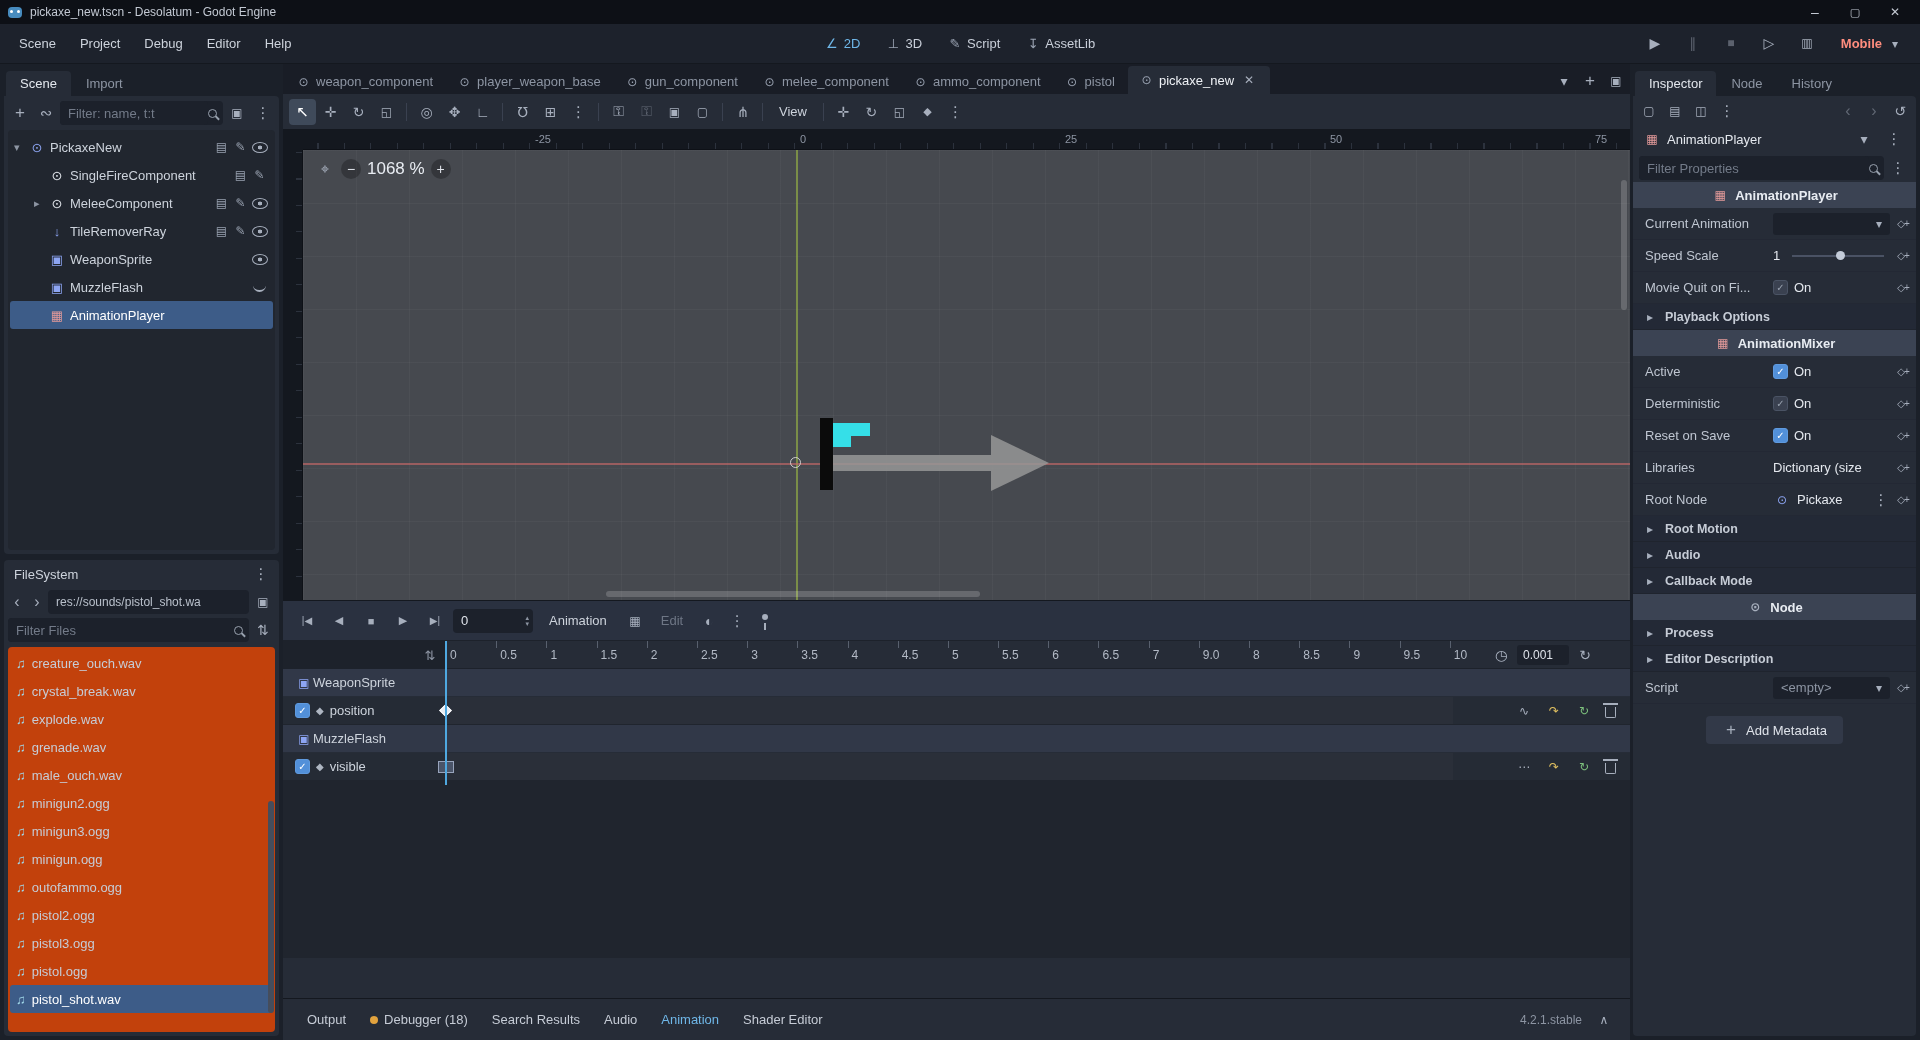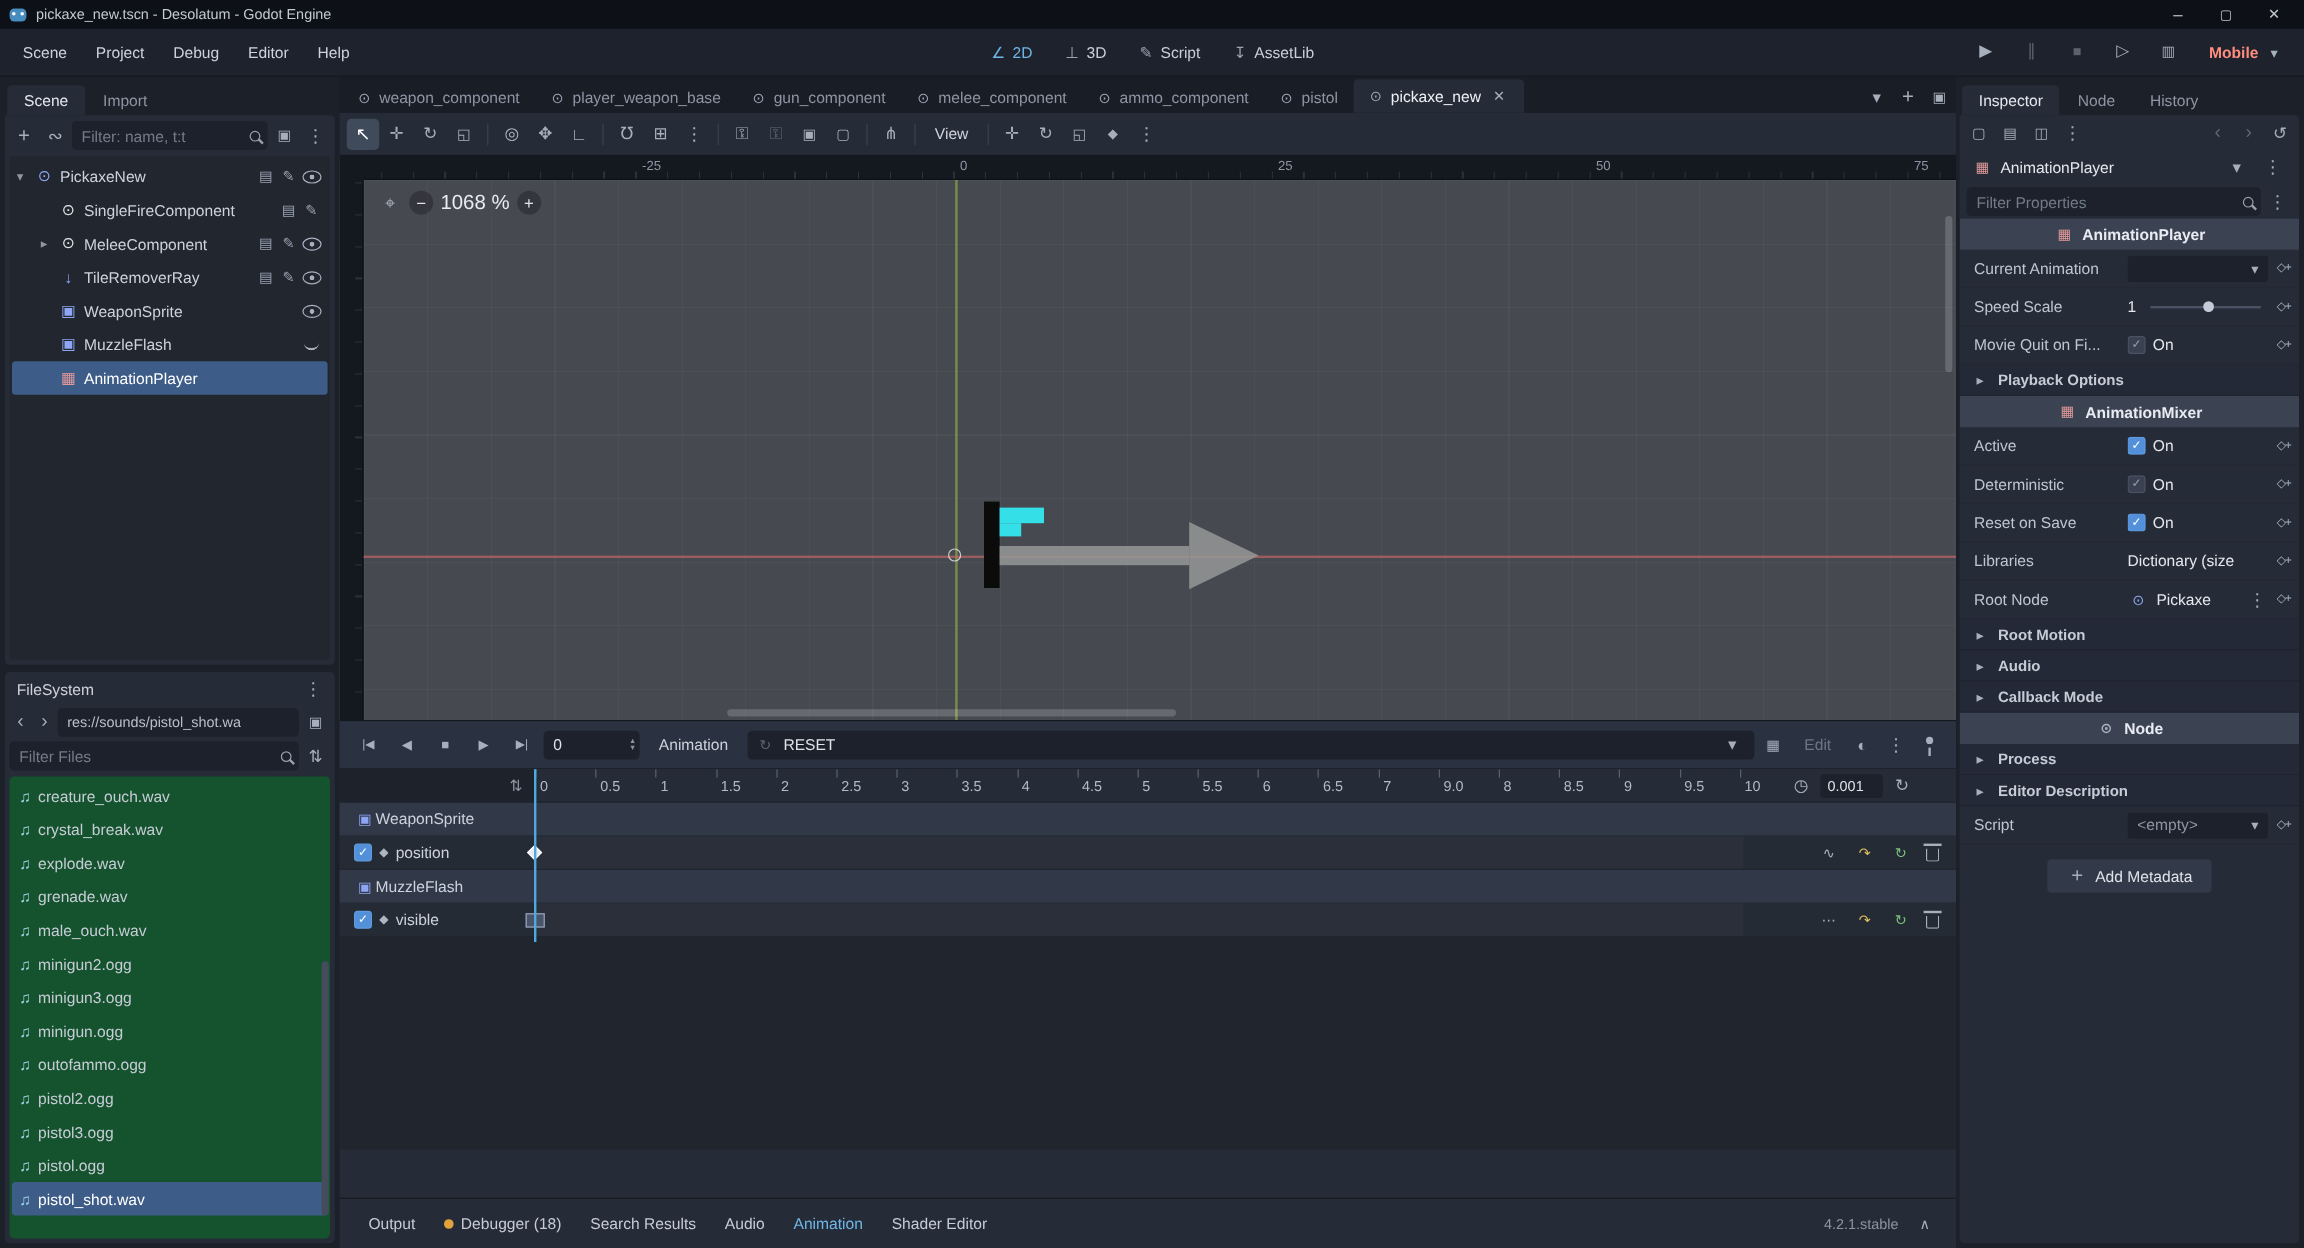--- a/index.html
+++ b/index.html
@@ -98,21 +98,21 @@
   .icon-ray .ticon::before{content:"↓";color:#8da5f3;font-weight:bold}
   .icon-sprite .ticon::before{content:"▣";color:#8da5f3}
   .icon-anim .ticon::before{content:"▦";color:#e39a9a}
   .badges{margin-left:auto;display:flex;align-items:center}
   .fs-dock{flex:1;background:#262c37;border-radius:4px;display:flex;flex-direction:column;overflow:hidden}
   .fs-header{display:flex;align-items:center;height:28px;padding:0 6px 0 10px;color:#cdd3dc}
   .fs-path{display:flex;align-items:center;gap:2px;padding:2px 4px}
   .fs-pathwell{flex:1;height:24px;display:flex;align-items:center;padding:0 8px;font-size:12px;color:#b9c0cb;
                white-space:nowrap;overflow:hidden}
   .fs-filter{display:flex;align-items:center;gap:2px;padding:2px 4px}
-  .fs-list{flex:1;background:#14532d;margin:3px 4px 4px 4px;border-radius:4px;padding:2px;position:relative;overflow:hidden}
+  .fs-list{flex:1;background:#c2410c;margin:3px 4px 4px 4px;border-radius:4px;padding:2px;position:relative;overflow:hidden}
   .fs-row{display:flex;align-items:center;gap:6px;height:28px;padding:0 6px;border-radius:3px;color:#c6ccd6;font-size:13px}
   .fs-row.selected{background:#3d5c88;color:#fff}
   .fs-row .note::before{content:"♫";color:#9fd6e8;font-size:13px}
   .fs-scroll{position:absolute;right:1px;top:40%;width:6px;height:55%;background:#454d5c;border-radius:3px}
 
   
   .center{position:absolute;left:283px;top:64px;width:1347px;height:976px;display:flex;flex-direction:column;background:#191d26}
   .scene-tabs{height:30px;display:flex;align-items:flex-end;background:#191d26;padding:0 2px;gap:1px}
   .stab{display:flex;align-items:center;gap:6px;padding:5px 12px;color:#8d95a3;border-radius:4px 4px 0 0;font-size:13px}
   .stab .ic-node{width:13px;height:13px;font-size:12px;color:#9aa3b2}
@@ -576,25 +576,20 @@
         <span class="abtn ic ic-playa"></span>
         <span class="abtn ic ic-skipfwd"></span>
         <span class="spin">
           <span>0</span>
           <span class="spin-arrows">
               <span>▴</span>
               <span>▾</span>
             </span>
         </span>
         <span class="anim-menu-btn">Animation</span>
-        <span class="anim-dd">
-          <span class="ic sm ic-loop dimico"></span>
-          <span>RESET</span>
-          <span class="ic ic-caret" style="margin-left:auto"></span>
-        </span>
         <span class="ic ic-film"></span>
         <span class="edit-btn">Edit</span>
         <span class="ic ic-onion"></span>
         <span class="ic ic-more"></span>
         <span class="ic ic-pinn"></span>
       </div>
 
       <div class="anim-ruler">
         <span class="ruler-drag ic-sort ic sm"></span>
         <span class="ticks">

